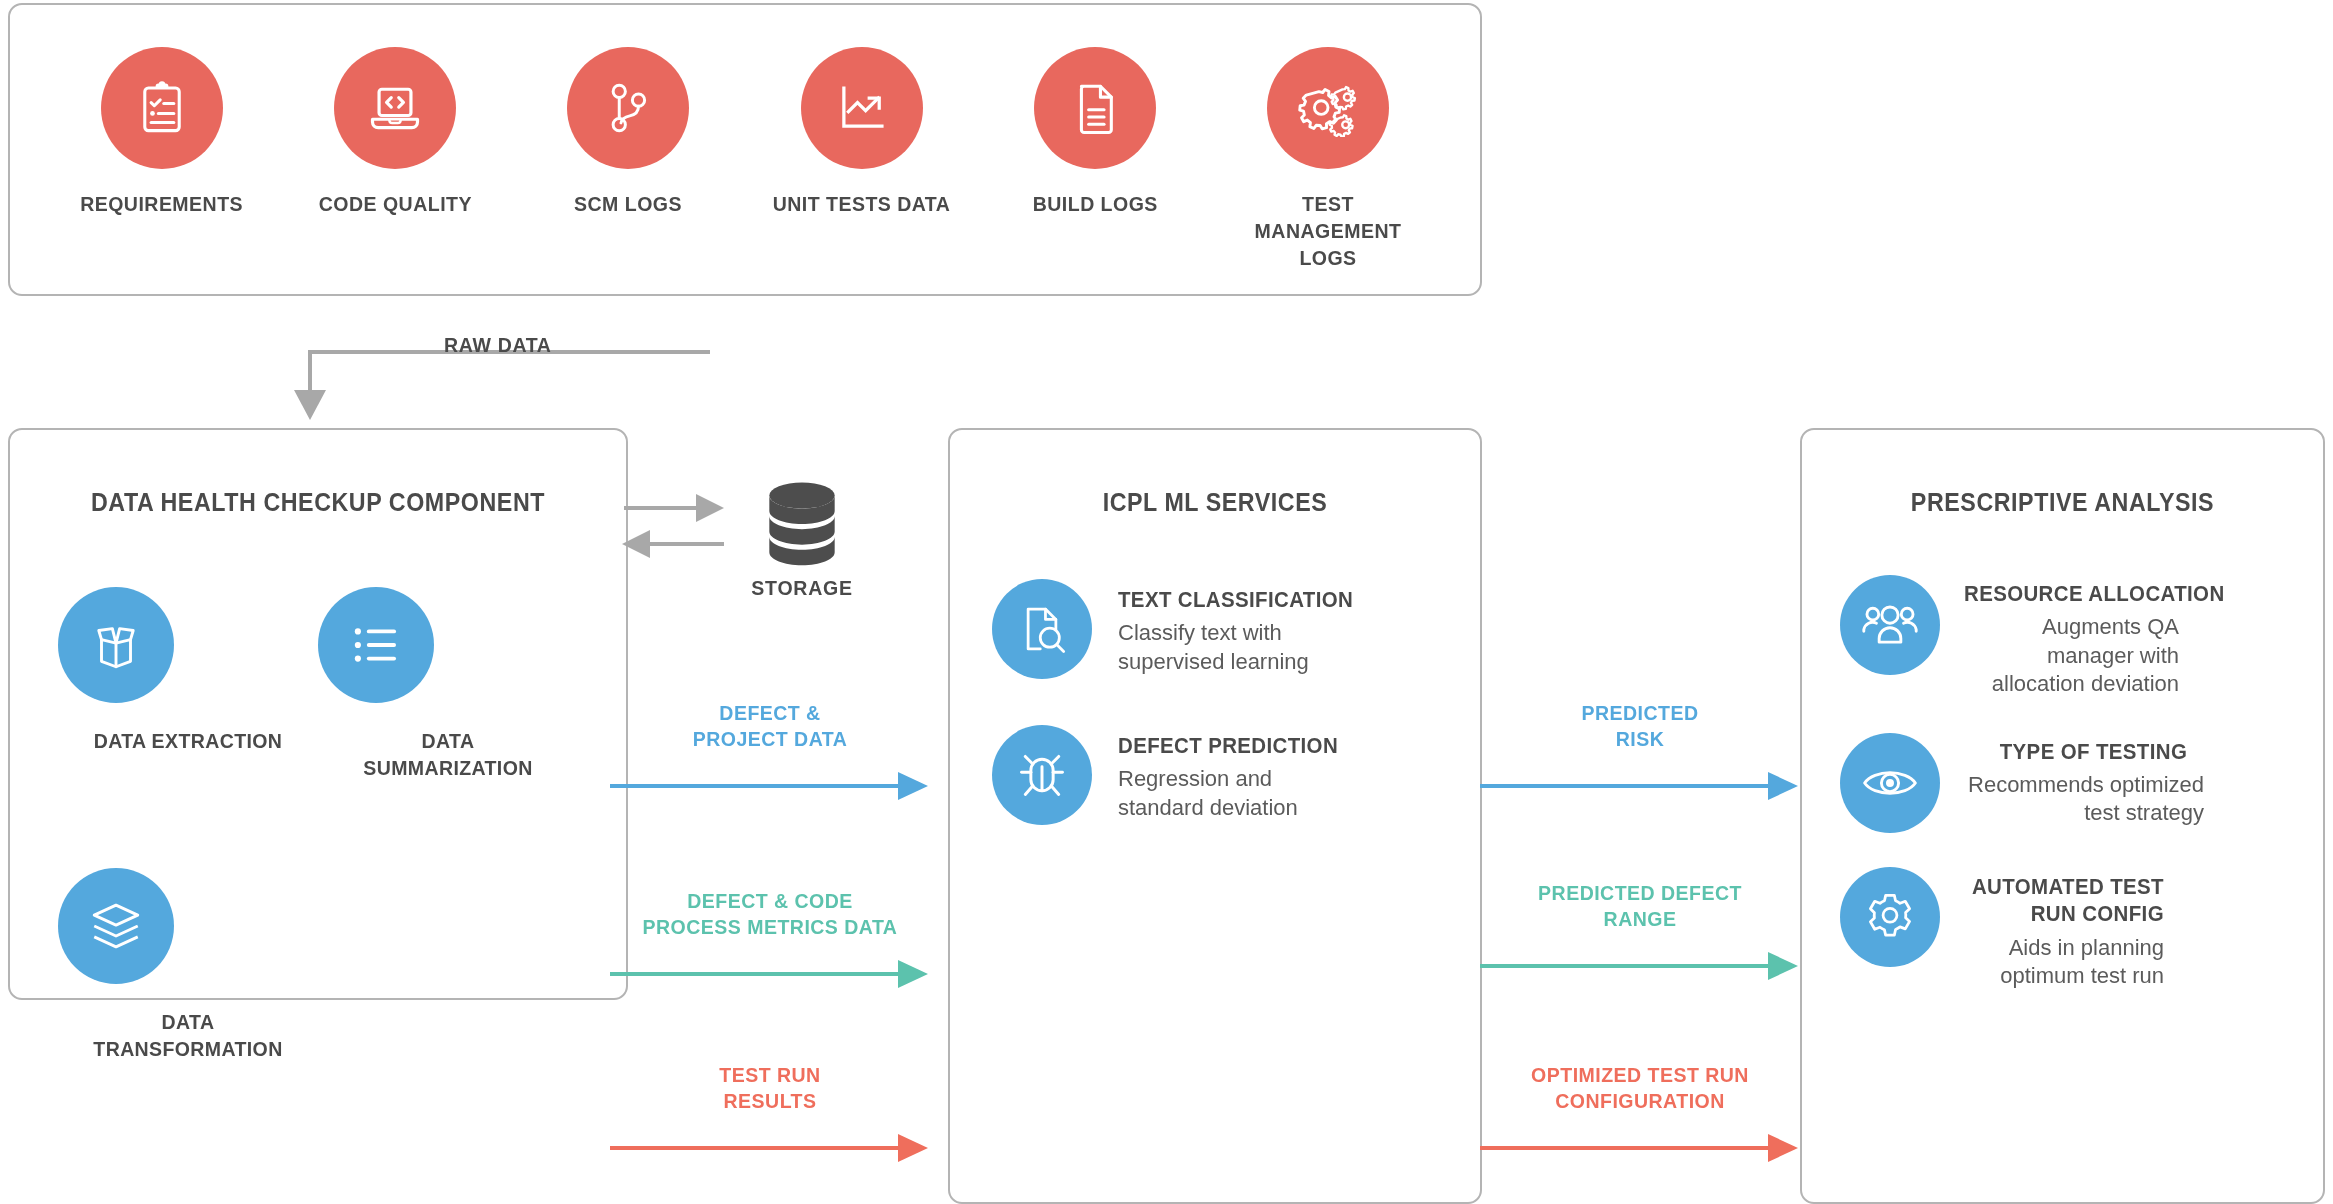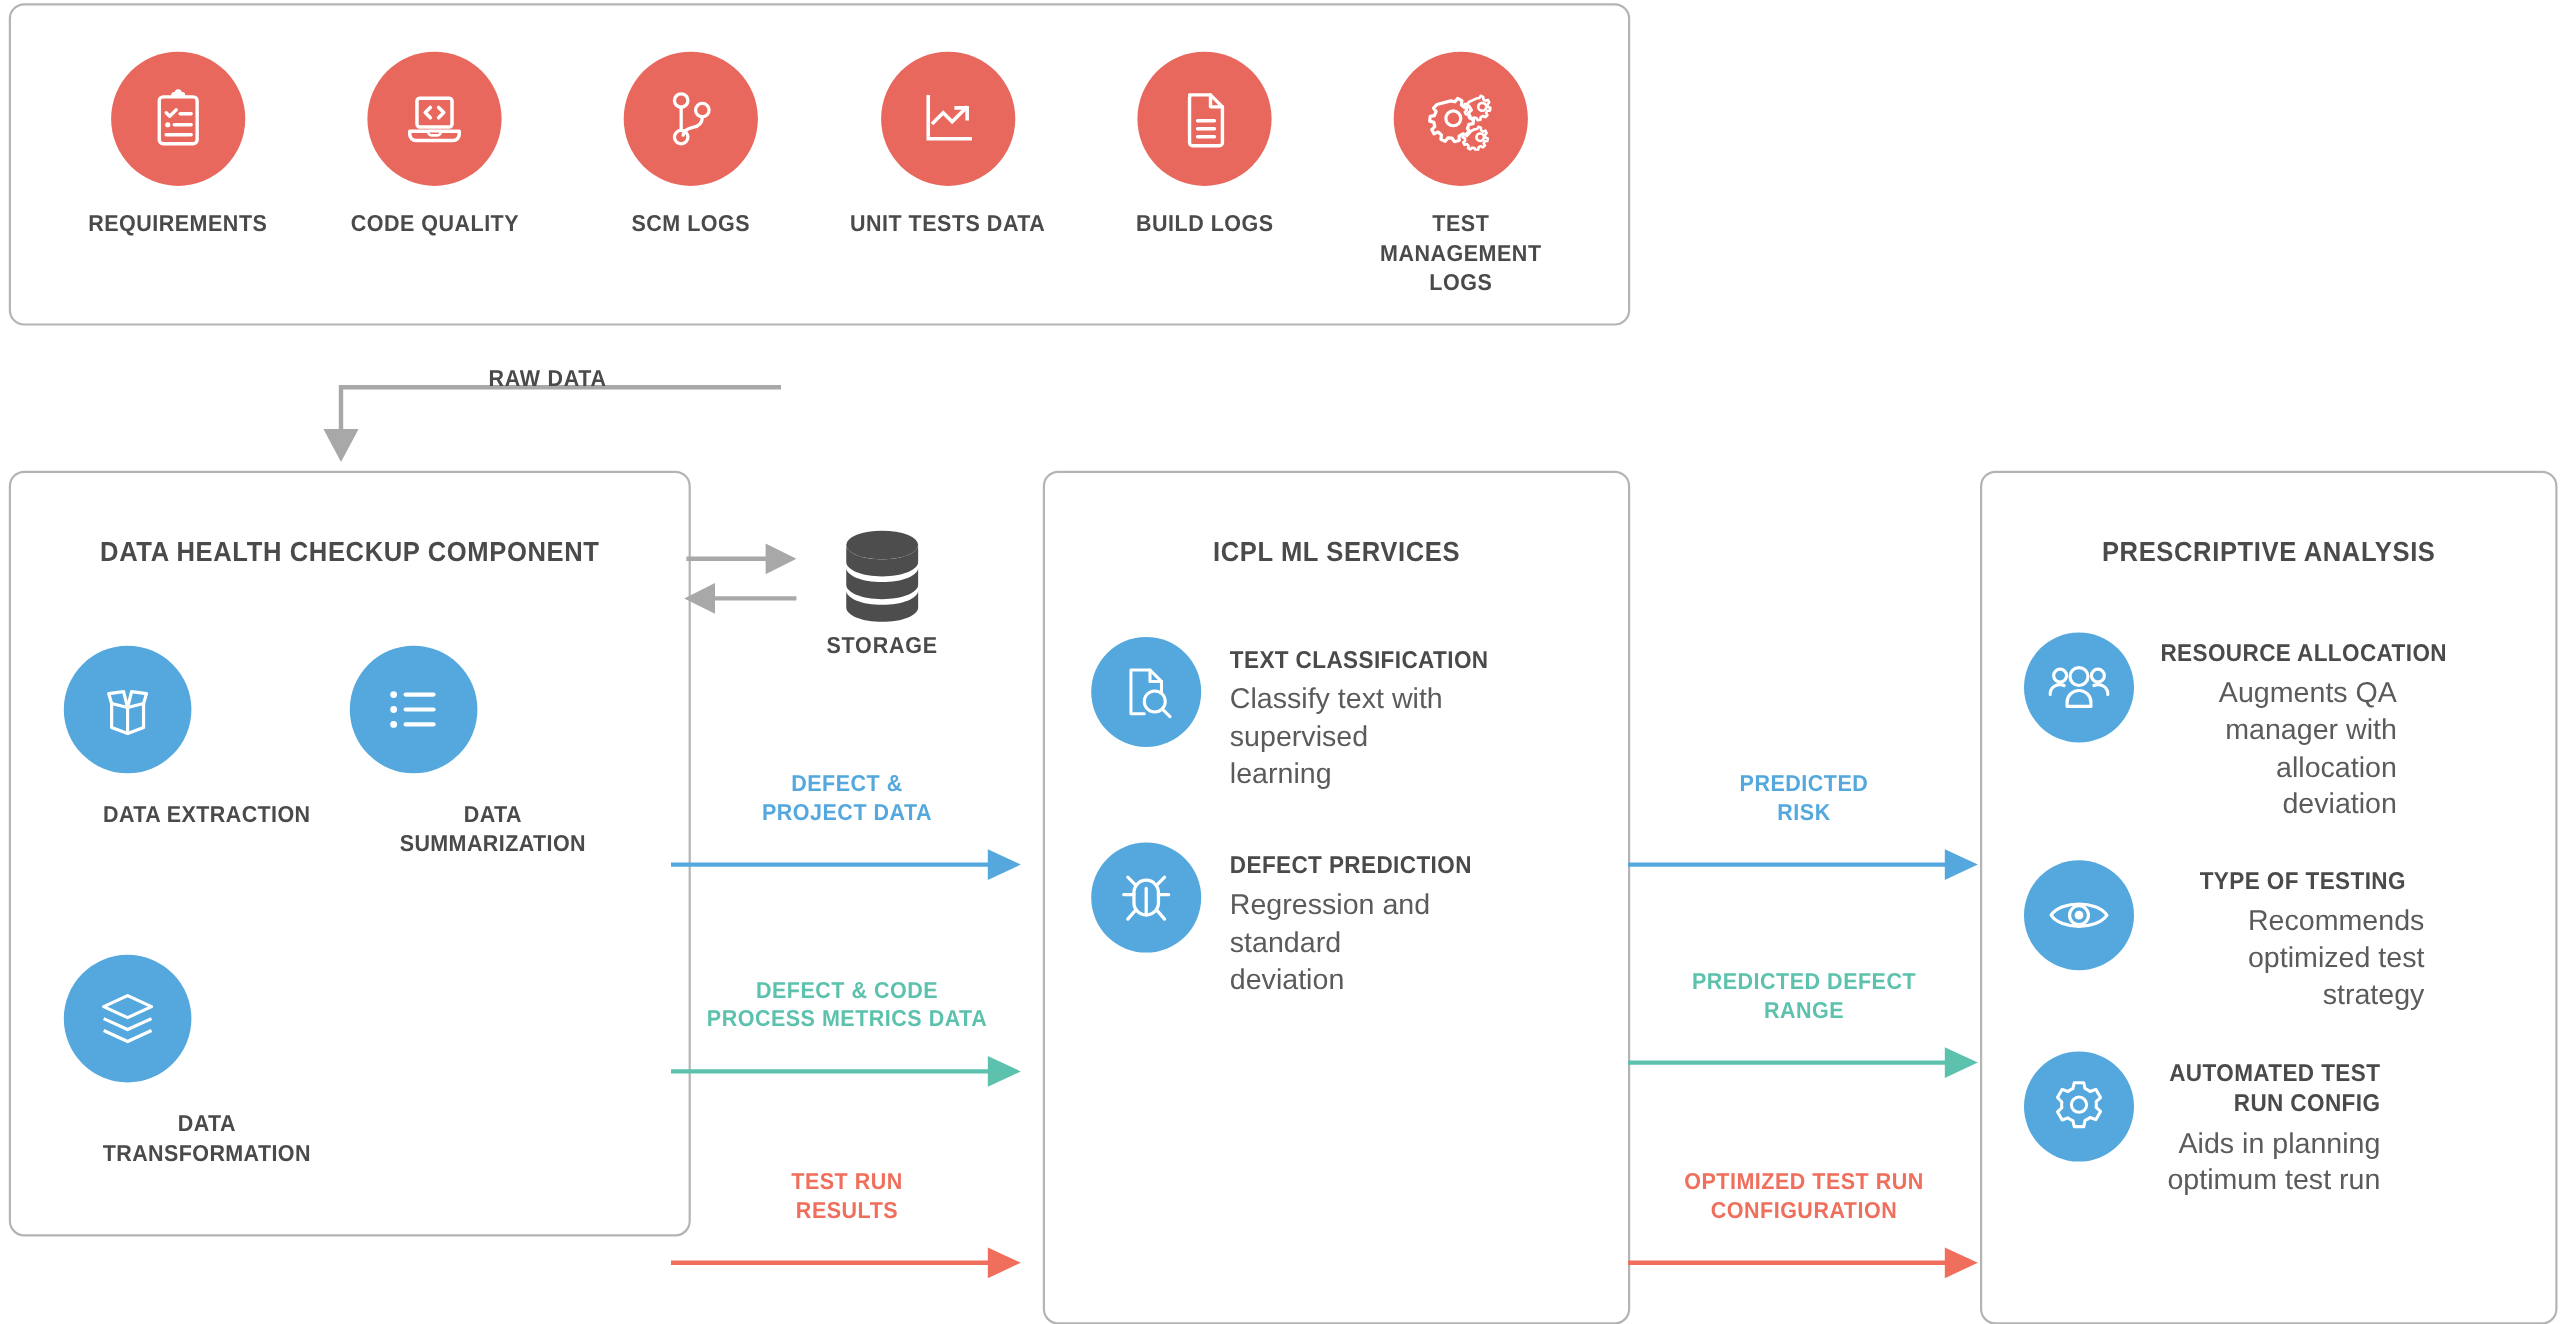--- a/index.html
+++ b/index.html
@@ -83,21 +83,21 @@
     font-weight: bold;
     font-size: 21px;
     letter-spacing: 0.7px;
     color: #4a4a4a;
     transform: scaleX(0.93);
   }
 
   
   #health-panel {
     left: 8px; top: 428px;
-    width: 620px; height: 696px;
+    width: 620px; height: 572px;
   }
   #health-panel .panel-title { margin-top: 58px; }
   .health-grid {
     margin-top: 70px;
     display: grid;
     grid-template-columns: 1fr 1fr;
     row-gap: 86px;
     padding: 0 48px;
   }
   .health-item {
@@ -170,21 +170,21 @@
     font-weight: bold;
     font-size: 22px;
     color: #4a4a4a;
     letter-spacing: 0.4px;
     transform: scaleX(0.93);
     transform-origin: left center;
     white-space: nowrap;
   }
   .item-desc {
     margin-top: 6px;
-    font-size: 26px;
+    font-size: 22px;
     color: #5b5b5b;
     line-height: 1.3;
   }
 
   
   #presc-panel {
     left: 1800px; top: 428px;
     width: 525px; height: 776px;
   }
   #presc-panel .panel-title { margin-top: 58px; }

